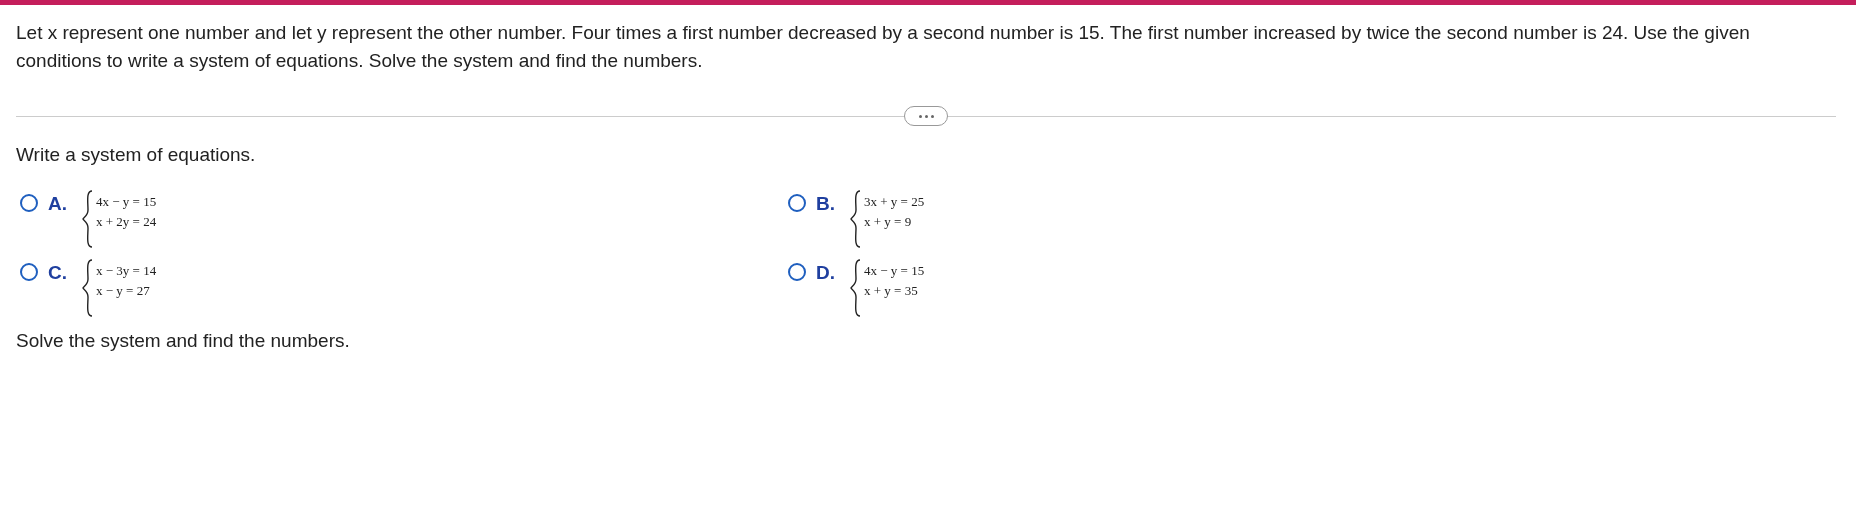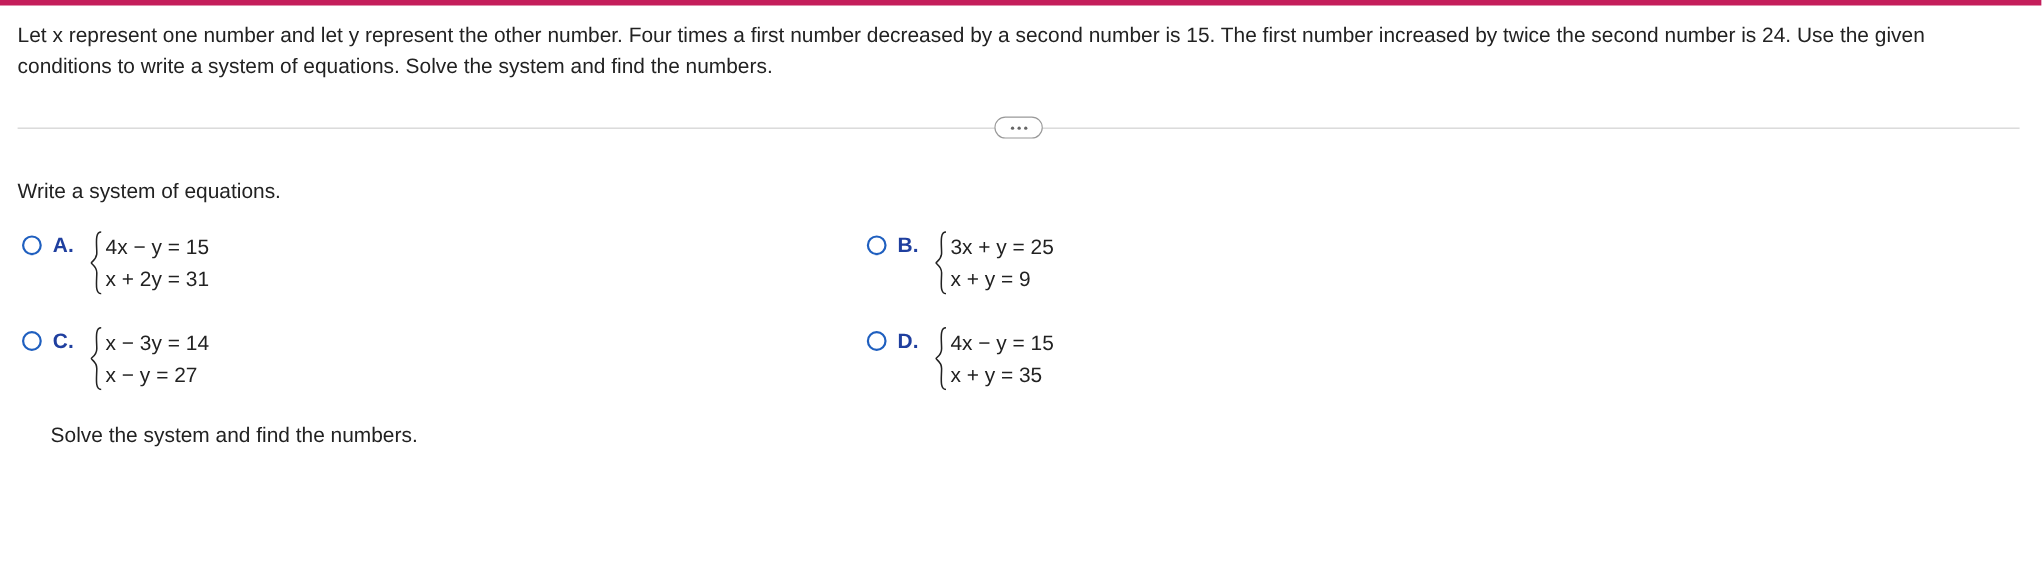--- a/index.html
+++ b/index.html
@@ -46,21 +46,21 @@
     border-radius: 12px;
     display: flex;
     align-items: center;
     justify-content: center;
     gap: 3px;
   }
   .divider-pill .dot {
     width: 3px; height: 3px; border-radius: 50%; background: #666;
   }
   .section-prompt {
-    margin-top: 36px;
+    margin-top: 16px;
   }
   .choices {
     margin-top: 26px;
     display: grid;
     grid-template-columns: 1fr 1fr;
     column-gap: 40px;
     row-gap: 30px;
     padding-left: 4px;
     padding-right: 320px;
   }
@@ -90,27 +90,27 @@
   }
   .brace {
     position: absolute;
     left: 0;
     top: -2px;
     width: 12px;
     height: 58px;
   }
   .brace svg { display: block; }
   .eq {
-    font-size: 19px;
+    font-size: 13px;
     line-height: 1.5;
     white-space: nowrap;
+    font-family: Liberation Serif, serif;
   }
   .solve-prompt {
     margin-top: 30px;
-    margin-left: 30px;
   }
 </style>
 </head>
 <body>
 
 <div class="topbar"></div>
 
 <div class="content">
 
   <div class="question-text">Let x represent one number and let y represent the other number. Four times a first number decreased by a second number is 15. The first number increased by twice the second number is 24. Use the given conditions to write a system of equations. Solve the system and find the numbers.</div>
@@ -131,21 +131,21 @@
     <div class="choice">
       <div class="radio"></div>
       <div class="choice-label">A.</div>
       <div class="system">
         <span class="brace">
           <svg viewBox="0 0 12 58" width="12" height="58">
               <path d="M10 1 C4 1 6 12 6 20 C6 26 1 28 1 29 C1 30 6 32 6 38 C6 46 4 57 10 57" fill="none" stroke="#222" stroke-width="1.4"></path>
             </svg>
         </span>
         <div class="eq">4x − y = 15</div>
-        <div class="eq">x + 2y = 31</div>
+        <div class="eq">x + 2y = 24</div>
       </div>
     </div>
 
     <div class="choice">
       <div class="radio"></div>
       <div class="choice-label">B.</div>
       <div class="system">
         <span class="brace">
           <svg viewBox="0 0 12 58" width="12" height="58">
               <path d="M10 1 C4 1 6 12 6 20 C6 26 1 28 1 29 C1 30 6 32 6 38 C6 46 4 57 10 57" fill="none" stroke="#222" stroke-width="1.4"></path>

